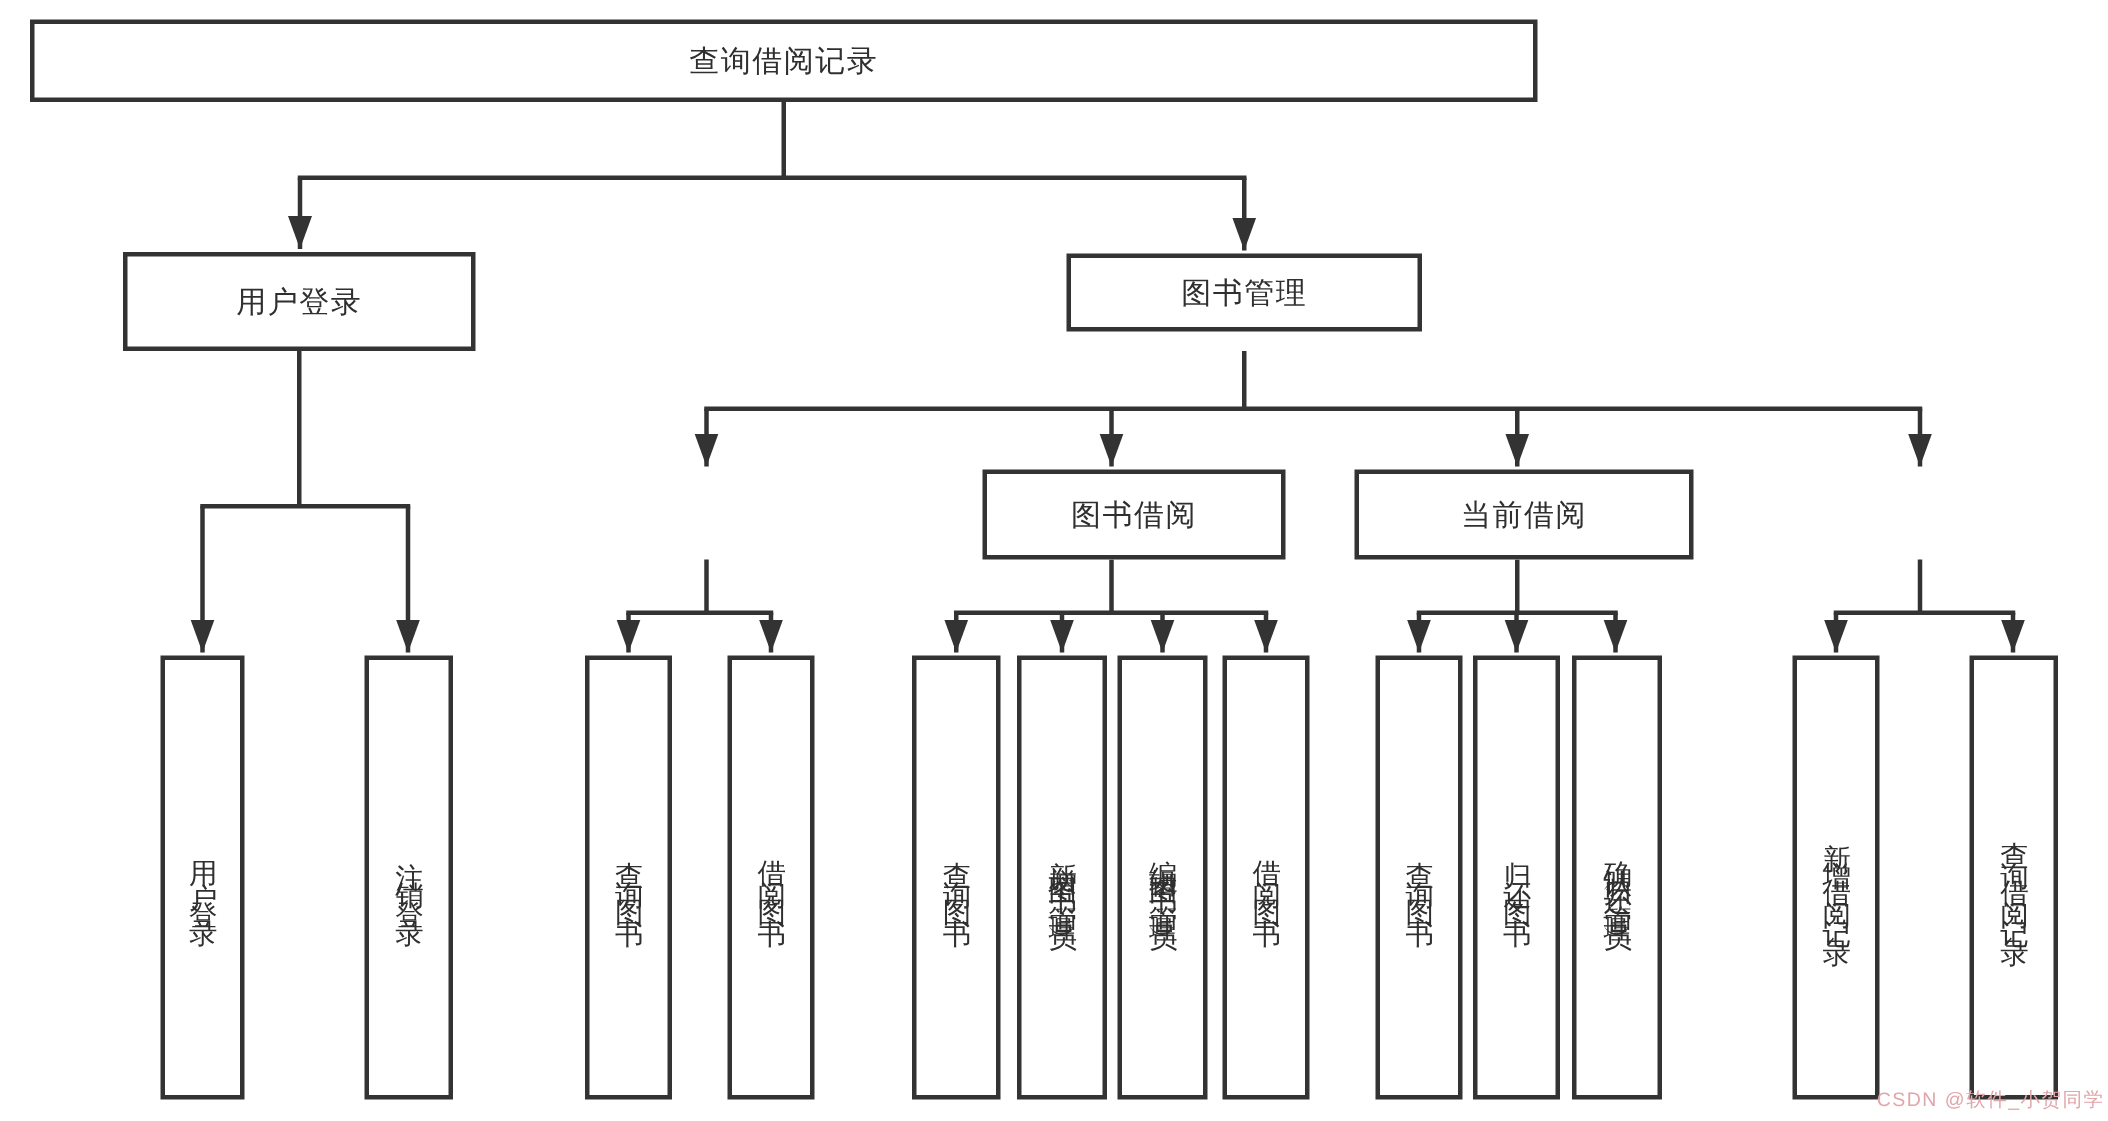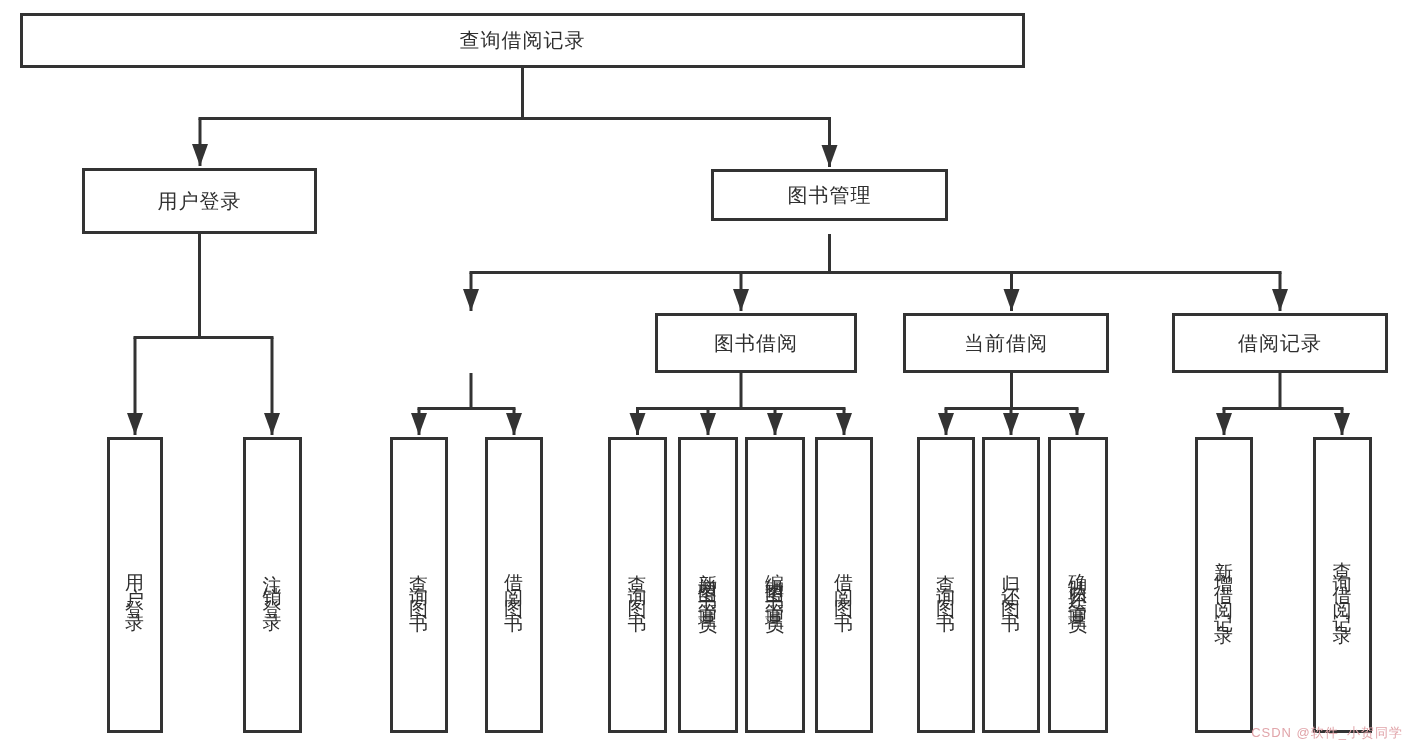--- a/index.html
+++ b/index.html
@@ -77,22 +77,21 @@
       <path d="M1342,408.5 V435" marker-end="url(#arrow)"></path>
     </g>
   </svg>
 
   <div class="node" style="left:20px; top:13px; width:1005px; height:55px;">查询借阅记录</div>
 
   <div class="node" style="left:82px; top:168px; width:235px; height:66px;">用户登录</div>
   <div class="node" style="left:711px; top:169px; width:237px; height:52px;">图书管理</div>
 
   <div class="node" style="left:632px; top:313px; width:202px; height:60px;margin-left:23px;">图书借阅</div>
-  <div class="node" style="left:903px; top:313px; width:206px; height:60px;">当前借阅</div>
-  <div class="node" style="left:1172px; top:313px; width:216px; height:60px;">借阅记录</div>
+  <div class="node" style="left:903px; top:313px; width:226px; height:60px;">当前借阅</div>
 
   <div class="node v-node" style="left:107px; top:437px; width:56px; height:296px;">用户登录</div>
   <div class="node v-node" style="left:243px; top:437px; width:59px; height:296px;">注销登录</div>
 
   <div class="node v-node" style="left:390px; top:437px; width:58px; height:296px;">查询图书</div>
   <div class="node v-node" style="left:485px; top:437px; width:58px; height:296px;">借阅图书</div>
 
   <div class="node v-node" style="left:608px; top:437px; width:59px; height:296px;">查询图书</div>
   <div class="node v-node tight" style="left:678px; top:437px; width:60px; height:296px;">新增图书（管理员）</div>
   <div class="node v-node tight" style="left:745px; top:437px; width:60px; height:296px;">编辑图书（管理员）</div>

